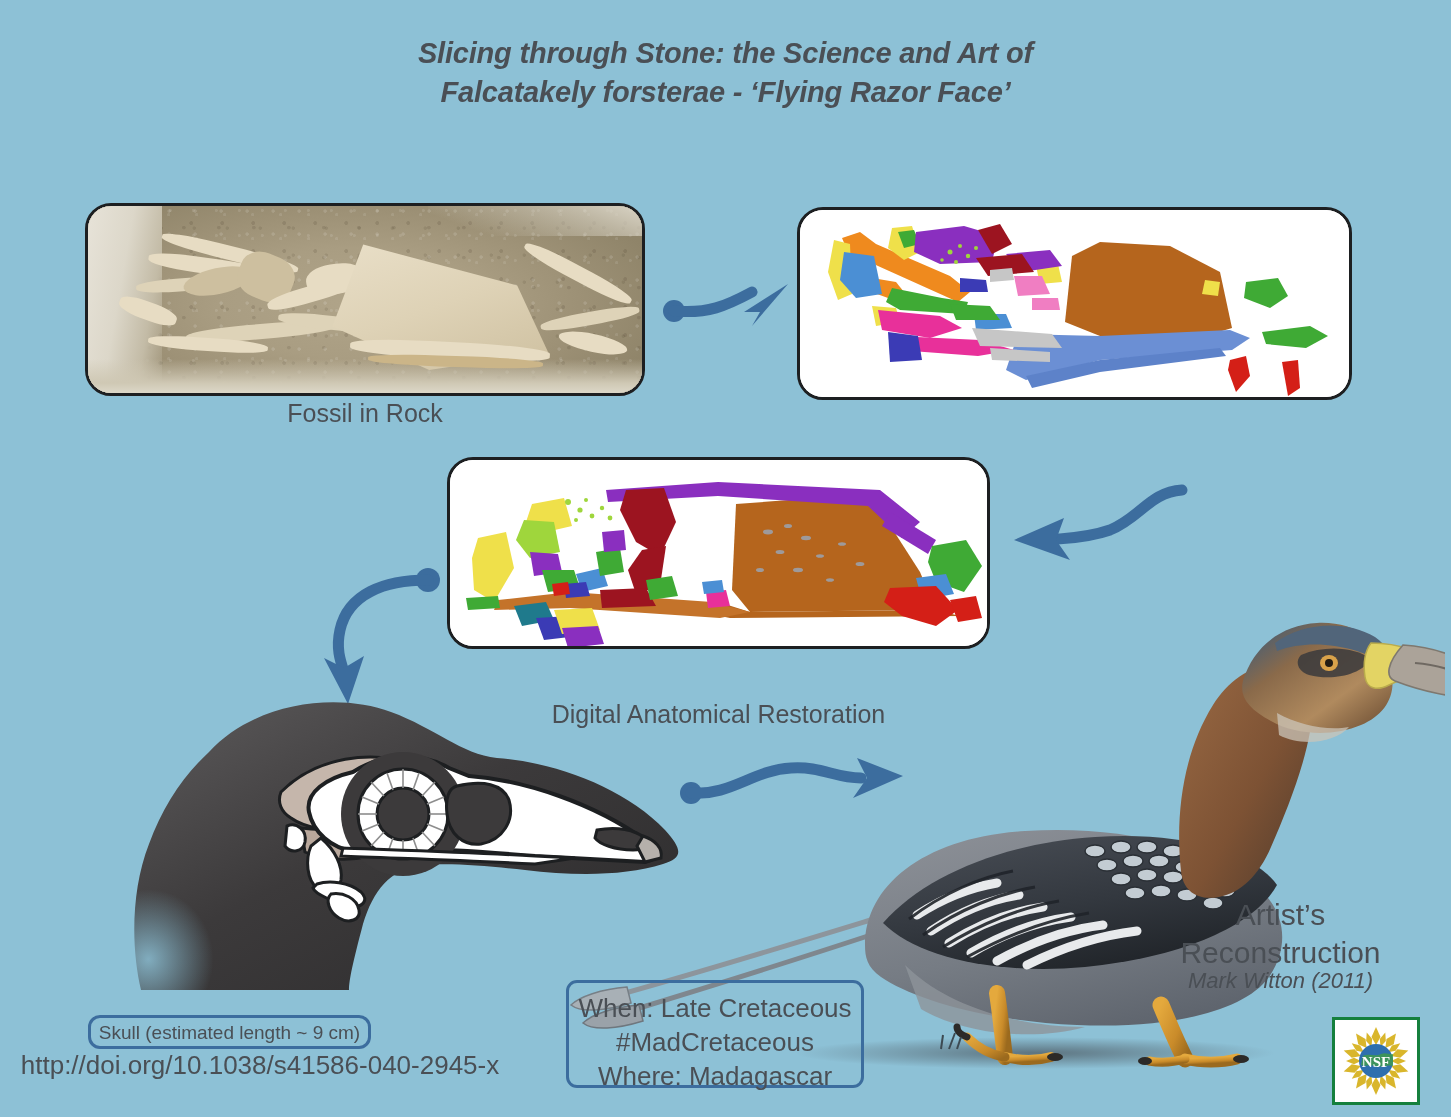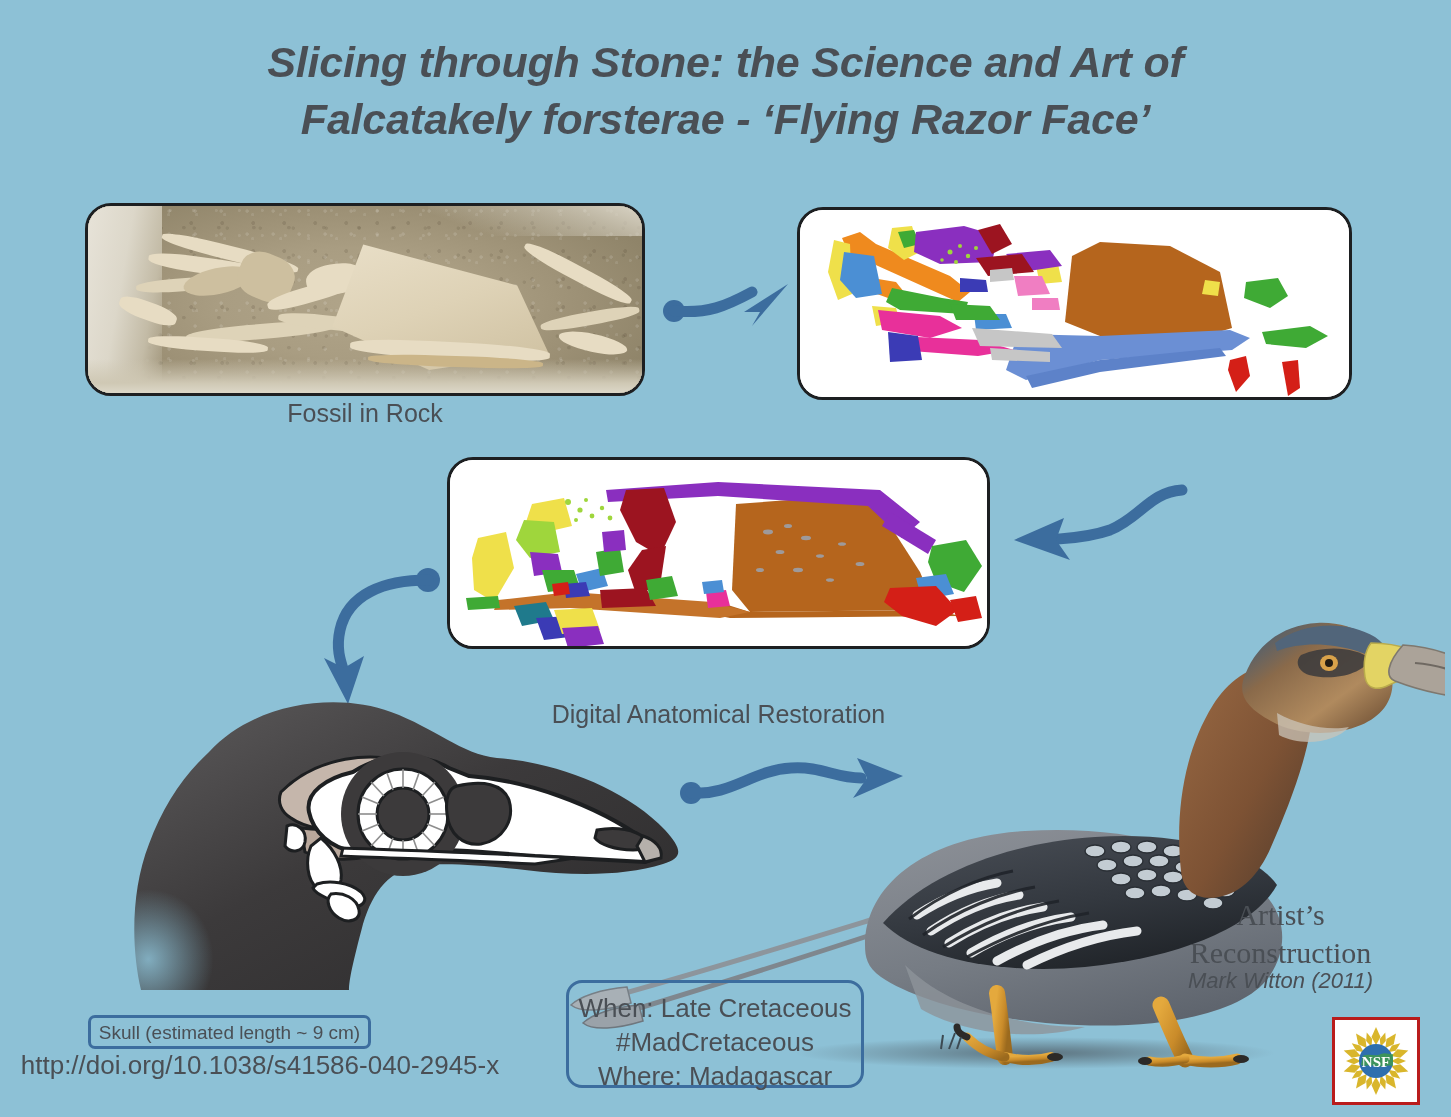--- a/index.html
+++ b/index.html
@@ -11,21 +11,21 @@
     overflow:hidden;
     position:relative;
   }
   .stage{position:absolute;inset:0;}
 
   
   #title{
     position:absolute;left:0;top:34px;width:1451px;
     text-align:center;
     font-style:italic;font-weight:bold;
-    font-size:43px;line-height:1.33;
+    font-size:29px;line-height:1.33;
     color:#4a4f55;
     letter-spacing:-0.2px;
   }
   #title .l2{display:block;}
 
   
   .panel{
     position:absolute;
     background:#ffffff;
     border:3px solid #1d1f21;
@@ -106,49 +106,49 @@
   .roundbox{
     position:absolute;
     border:3px solid #3c6d9e;
     border-radius:14px;
     box-sizing:border-box;
     color:#4a4f55;
     text-align:center;
   }
   #box-when{
     left:566px;top:980px;width:298px;height:108px;
-    border-radius:16px;
+    border-radius:11px;
     font-size:26px;line-height:34px;
     padding-top:8px;
   }
   #box-skull{
     left:88px;top:1015px;width:283px;height:34px;
-    border-radius:7px;
+    border-radius:12px;
     font-size:19px;line-height:28px;
     padding-top:1px;
   }
   #doi{
     position:absolute;left:0px;top:1050px;width:520px;
     text-align:center;font-size:26px;color:#4a4f55;
   }
   #grant{
     position:absolute;left:0px;top:1084px;width:520px;
     text-align:center;font-size:26px;color:#4a4f55;
   }
   #artist{
     position:absolute;left:1148px;top:896px;width:265px;
-    text-align:center;font-size:30px;line-height:38px;color:#4a4f55;font-family:Liberation Serif, serif;
+    text-align:center;font-size:30px;line-height:38px;color:#4a4f55;
   }
   #artist-credit{
     position:absolute;left:1148px;top:968px;width:265px;
     text-align:center;font-size:22px;font-style:italic;color:#4a4f55;
   }
   #nsf-logo{
     position:absolute;left:1332px;top:1017px;width:88px;height:88px;
-    border:3px solid #b91c1c;background:#ffffff;box-sizing:border-box;
+    border:3px solid #15803d;background:#ffffff;box-sizing:border-box;
   }
 </style>
 </head>
 <body>
 
 <div class="stage">
 
   <div id="title">
     <span>Slicing through Stone: the Science and Art of</span>
     <span class="l2">Falcatakely forsterae - ‘Flying Razor Face’</span>

